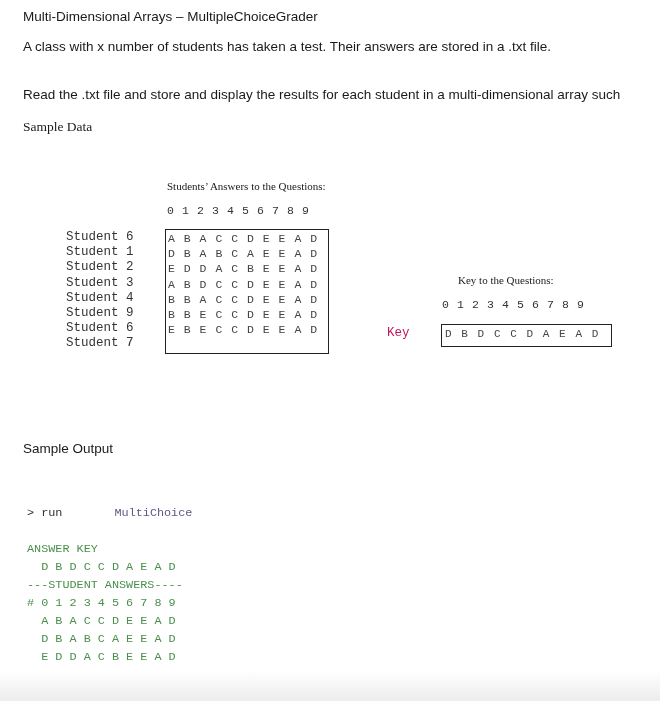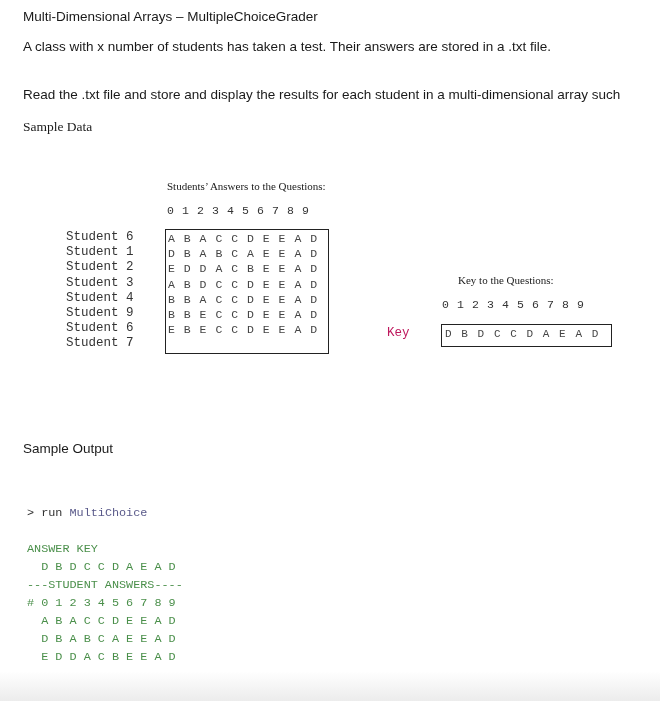--- a/index.html
+++ b/index.html
@@ -43,21 +43,21 @@
     .key-label { position: absolute; left: 387px; top: 326px; font-size: 12.5px; color: #be185d; }
     .key-box {
       position: absolute; left: 441px; top: 324px; width: 171px; height: 23px;
       border: 1px solid #222; box-sizing: border-box; padding: 3px 0 0 3px;
       font-size: 11px; color: #444;
     }
     .key-box span { display: inline-block; width: 16.3px; }
 
     .console { position: absolute; left: 27px; top: 468px; font-size: 11.8px; line-height: 18px; white-space: pre; color: #4a8f4a; }
     .console .cmd { color: #333; }
-    .console .cmd .prog { color: #5a5a8a; }
+    .console .cmd .prog { color: #5a5a8a; margin-left: 45px; }
     .console .dim { color: #79b079; }
   </style>
 </head>
 <body>
 
 <div class="p title">Multi-Dimensional Arrays – MultipleChoiceGrader</div>
 <div class="p intro">A class with x number of students has taken a test. Their answers are stored in a .txt file.</div>
 <div class="p desc">
   <div>Read the .txt file and store and display the results for each student in a multi-dimensional array such</div>
 </div>

